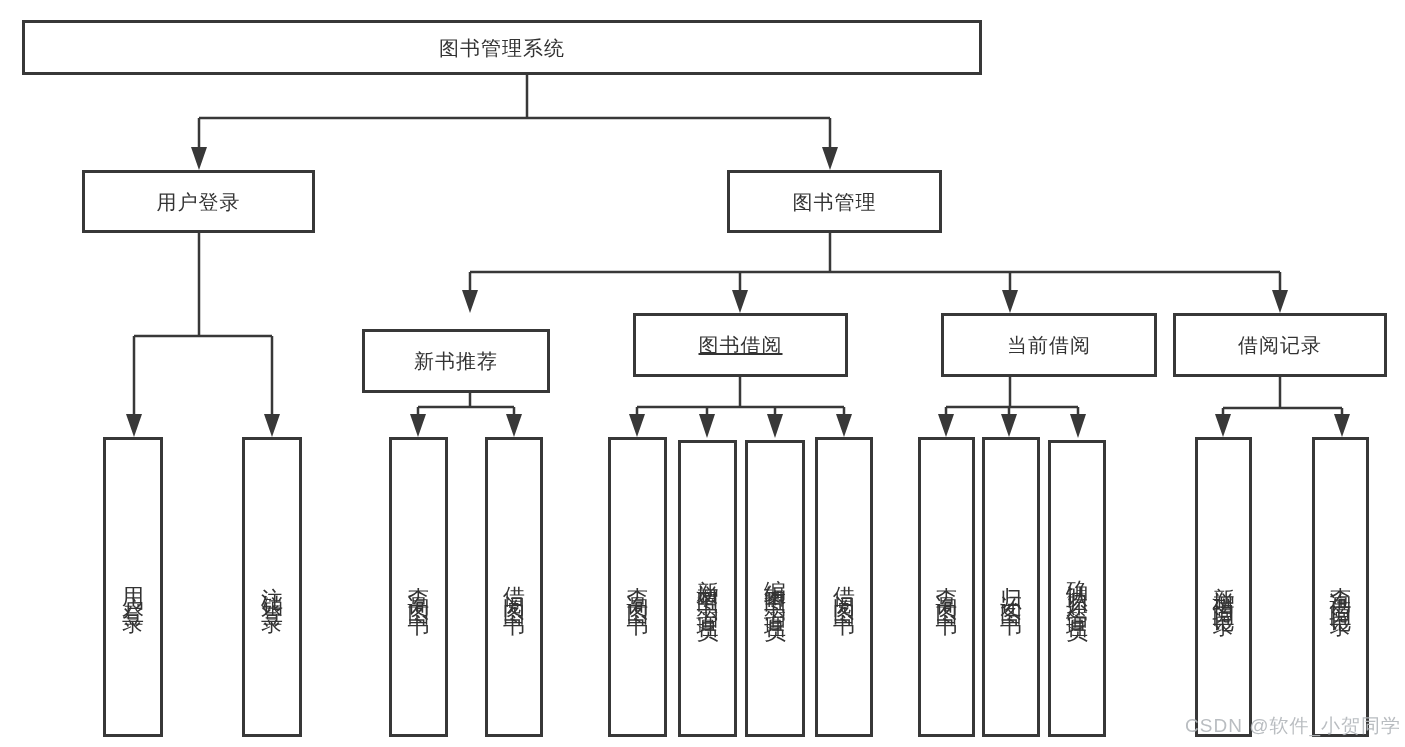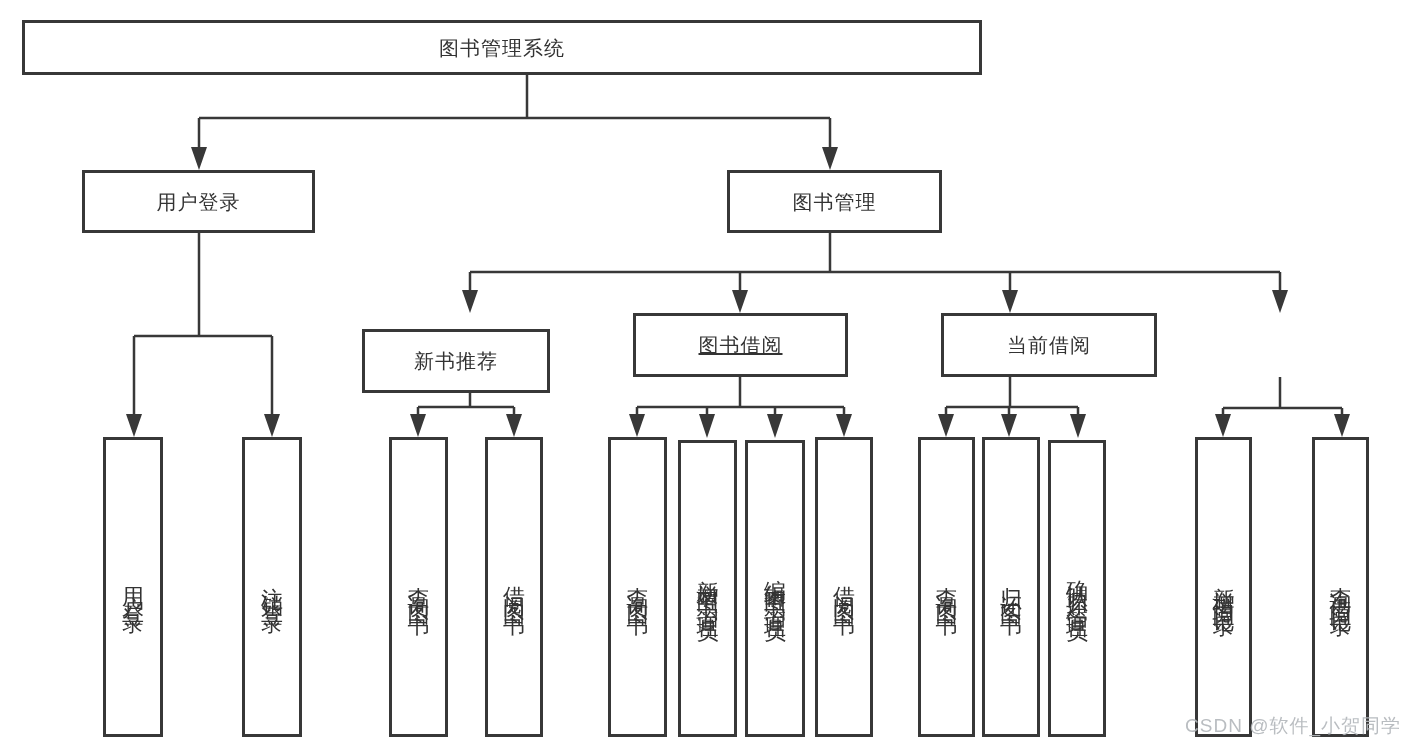--- a/index.html
+++ b/index.html
@@ -91,20 +91,21 @@
   </svg>
 
   <div class="node" style="left:22px;top:20px;width:960px;height:55px;">图书管理系统</div>
 
   <div class="node" style="left:82px;top:170px;width:233px;height:63px;">用户登录</div>
   <div class="node" style="left:727px;top:170px;width:215px;height:63px;text-align:right;">图书管理</div>
 
   <div class="node" style="left:362px;top:329px;width:188px;height:64px;">新书推荐</div>
   <div class="node" style="left:633px;top:313px;width:215px;height:64px;text-decoration:underline;">图书借阅</div>
   <div class="node" style="left:902px;top:313px;width:216px;height:64px;margin-left:39px;">当前借阅</div>
+  <div class="node" style="left:1173px;top:313px;width:214px;height:64px;">借阅记录</div>
 
   <div class="node vnode" style="left:103px;top:437px;width:60px;height:300px;">用户登录</div>
   <div class="node vnode" style="left:242px;top:437px;width:60px;height:300px;">注销登录</div>
 
   <div class="node vnode" style="left:389px;top:437px;width:59px;height:300px;">查询图书</div>
   <div class="node vnode" style="left:485px;top:437px;width:58px;height:300px;">借阅图书</div>
 
   <div class="node vnode" style="left:608px;top:437px;width:59px;height:300px;">查询图书</div>
   <div class="node vnode long" style="left:678px;top:440px;width:59px;height:297px;">新增图书（管理员）</div>
   <div class="node vnode long" style="left:745px;top:440px;width:60px;height:297px;">编辑图书（管理员）</div>

